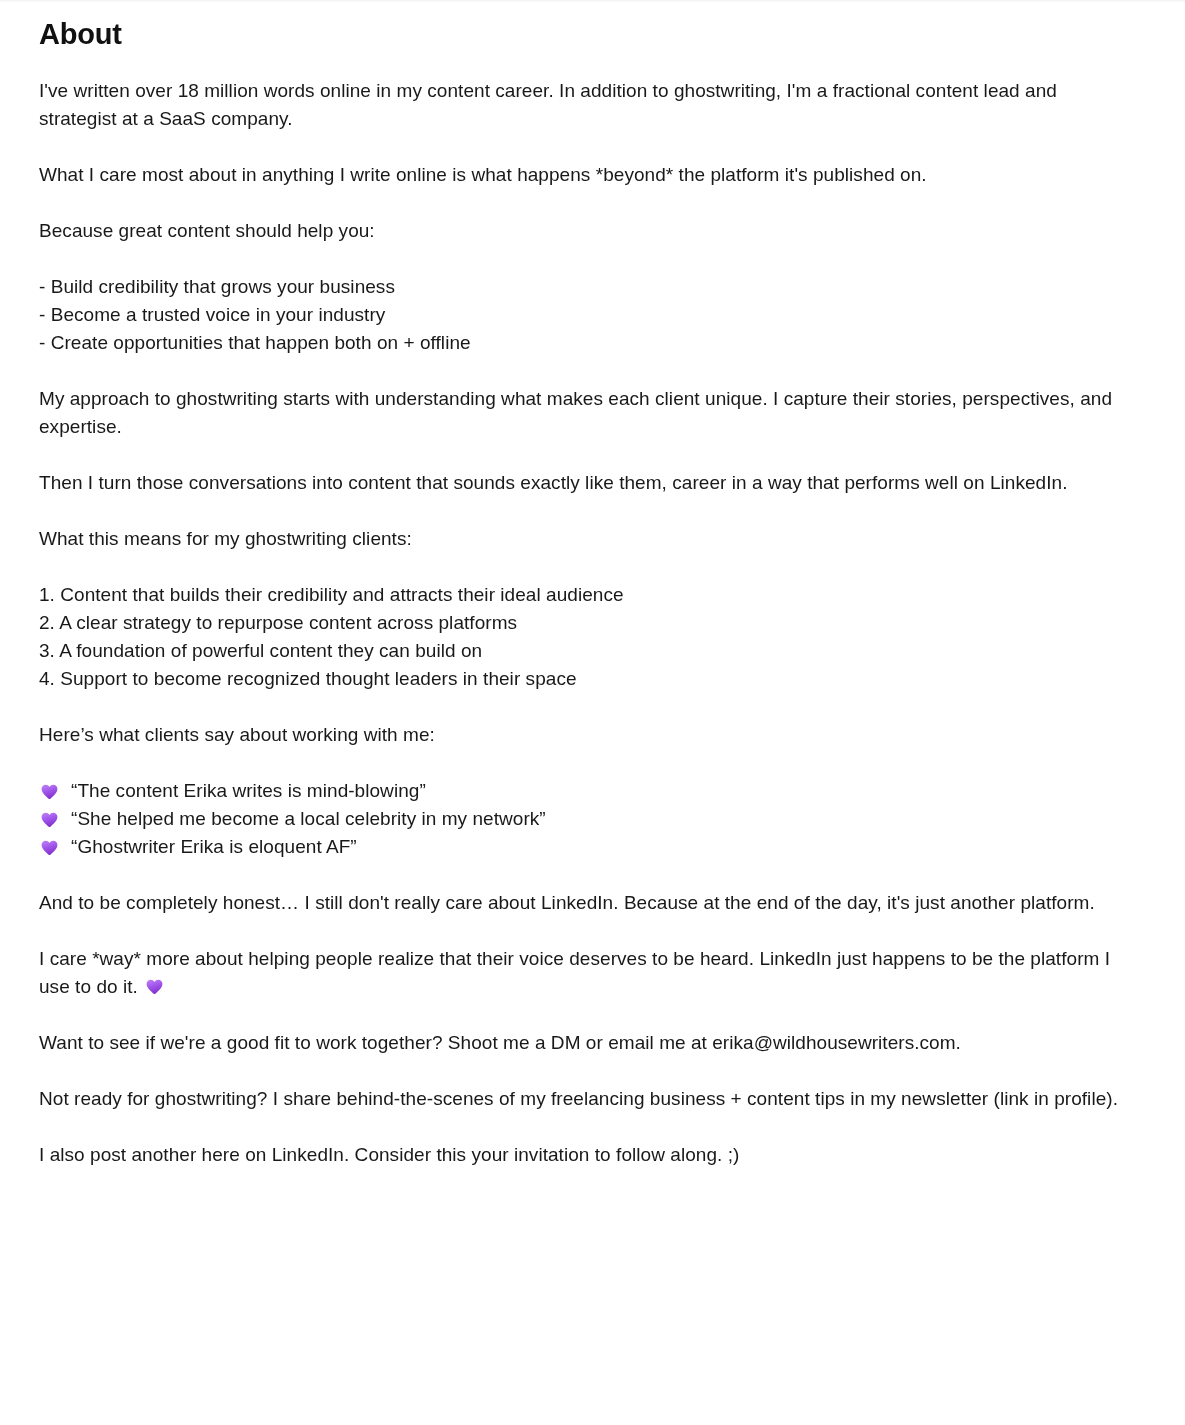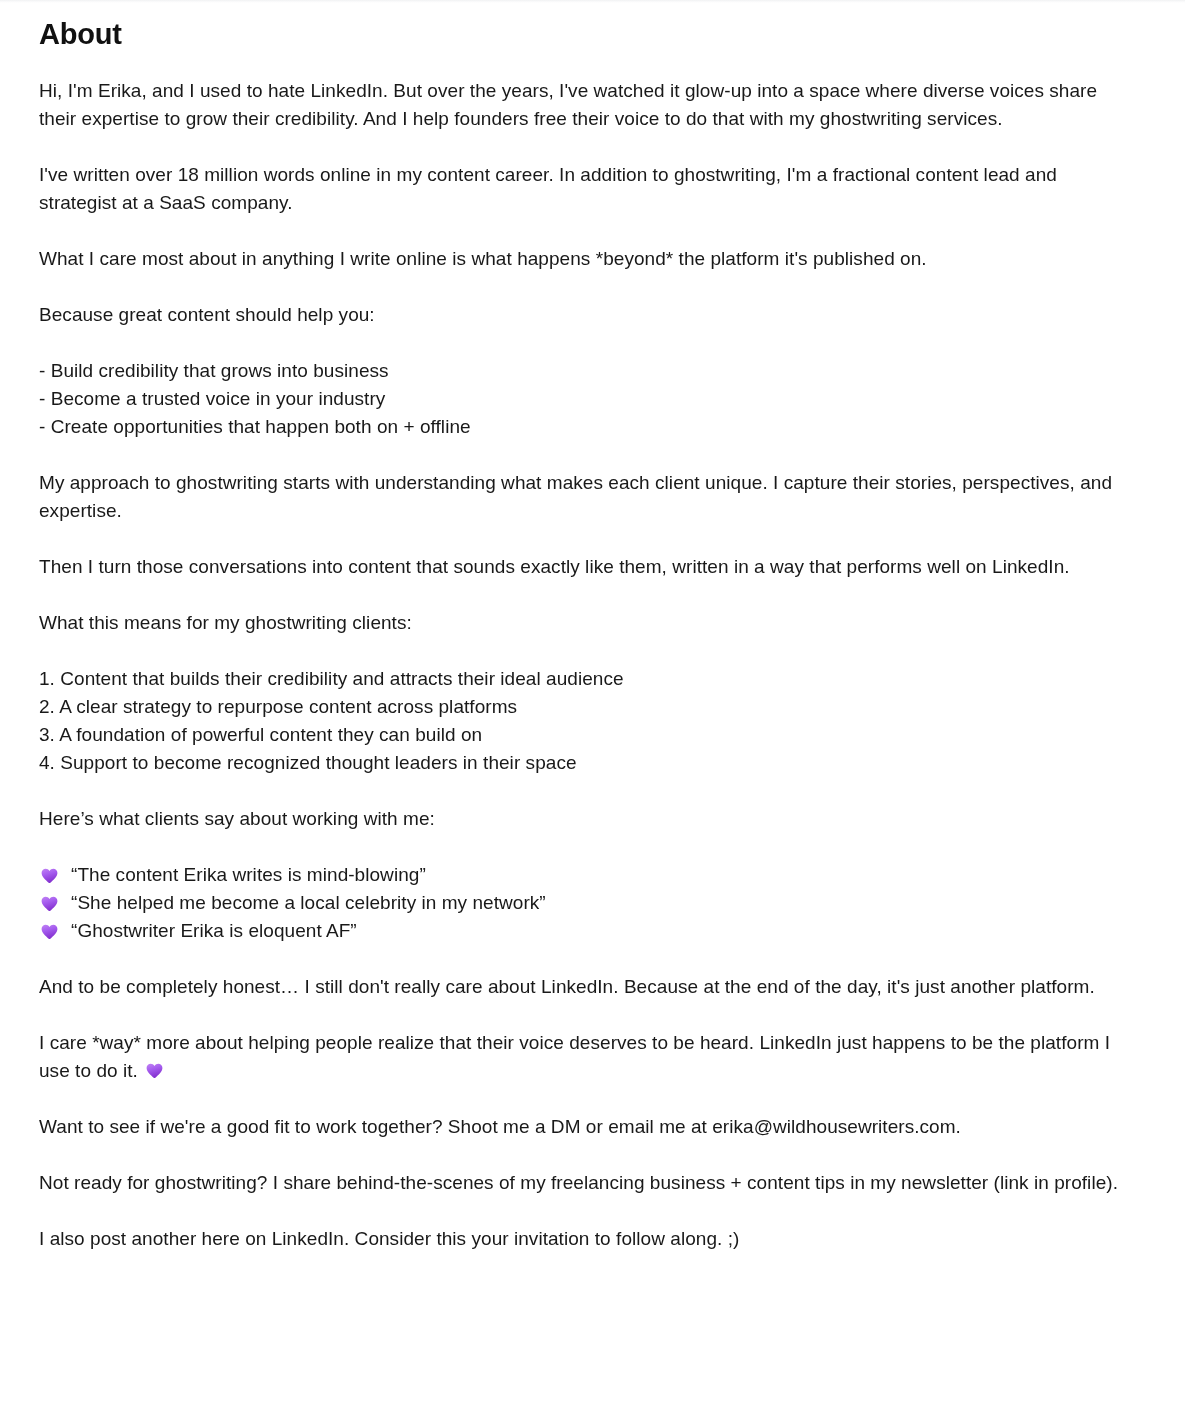--- a/index.html
+++ b/index.html
@@ -87,37 +87,36 @@
 <body>
 
 <div class="top-edge"></div>
 
 <section class="about-panel">
 
   <h1 class="about-title">About</h1>
 
   <div class="about-body">
 
-    <p class="para">Hi, I'm Erika, and I used to hate LinkedIn. But over the years, I've watched it glow-up into a space where diverse voices share their expertise to grow their credibility. And I help founders free their voice to do that with my ghostwriting services.</p>
 
     <p class="para">I've written over 18 million words online in my content career. In addition to ghostwriting, I'm a fractional content lead and strategist at a SaaS company.</p>
 
     <p class="para">What I care most about in anything I write online is what happens *beyond* the platform it's published on.</p>
 
     <p class="para">Because great content should help you:</p>
 
     <div class="list-block">
-      <p class="list-line">- Build credibility that grows into business</p>
+      <p class="list-line">- Build credibility that grows your business</p>
       <p class="list-line">- Become a trusted voice in your industry</p>
       <p class="list-line">- Create opportunities that happen both on + offline</p>
     </div>
 
     <p class="para">My approach to ghostwriting starts with understanding what makes each client unique. I capture their stories, perspectives, and expertise.</p>
 
-    <p class="para">Then I turn those conversations into content that sounds exactly like them, written in a way that performs well on LinkedIn.</p>
+    <p class="para">Then I turn those conversations into content that sounds exactly like them, career in a way that performs well on LinkedIn.</p>
 
     <p class="para">What this means for my ghostwriting clients:</p>
 
     <div class="list-block">
       <p class="list-line">1. Content that builds their credibility and attracts their ideal audience</p>
       <p class="list-line">2. A clear strategy to repurpose content across platforms</p>
       <p class="list-line">3. A foundation of powerful content they can build on</p>
       <p class="list-line">4. Support to become recognized thought leaders in their space</p>
     </div>
 

